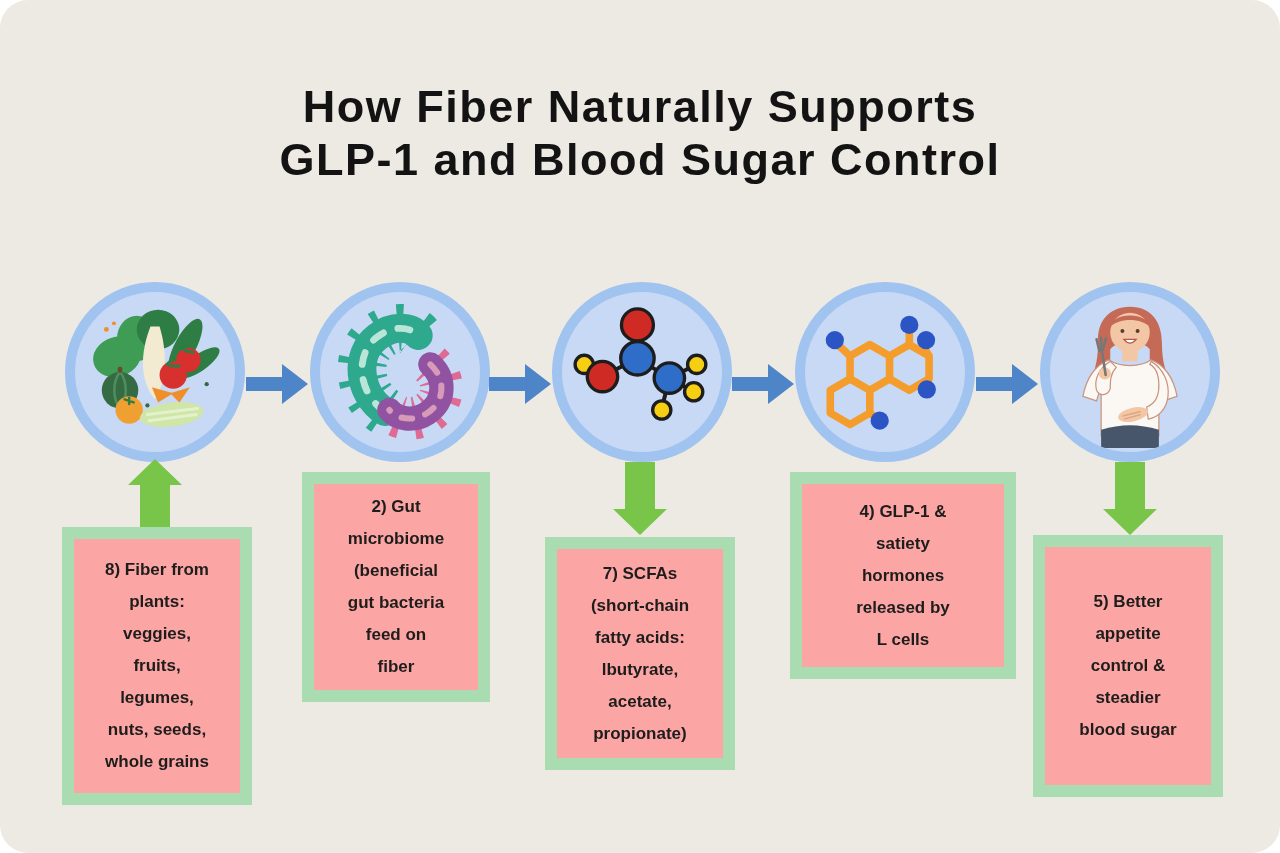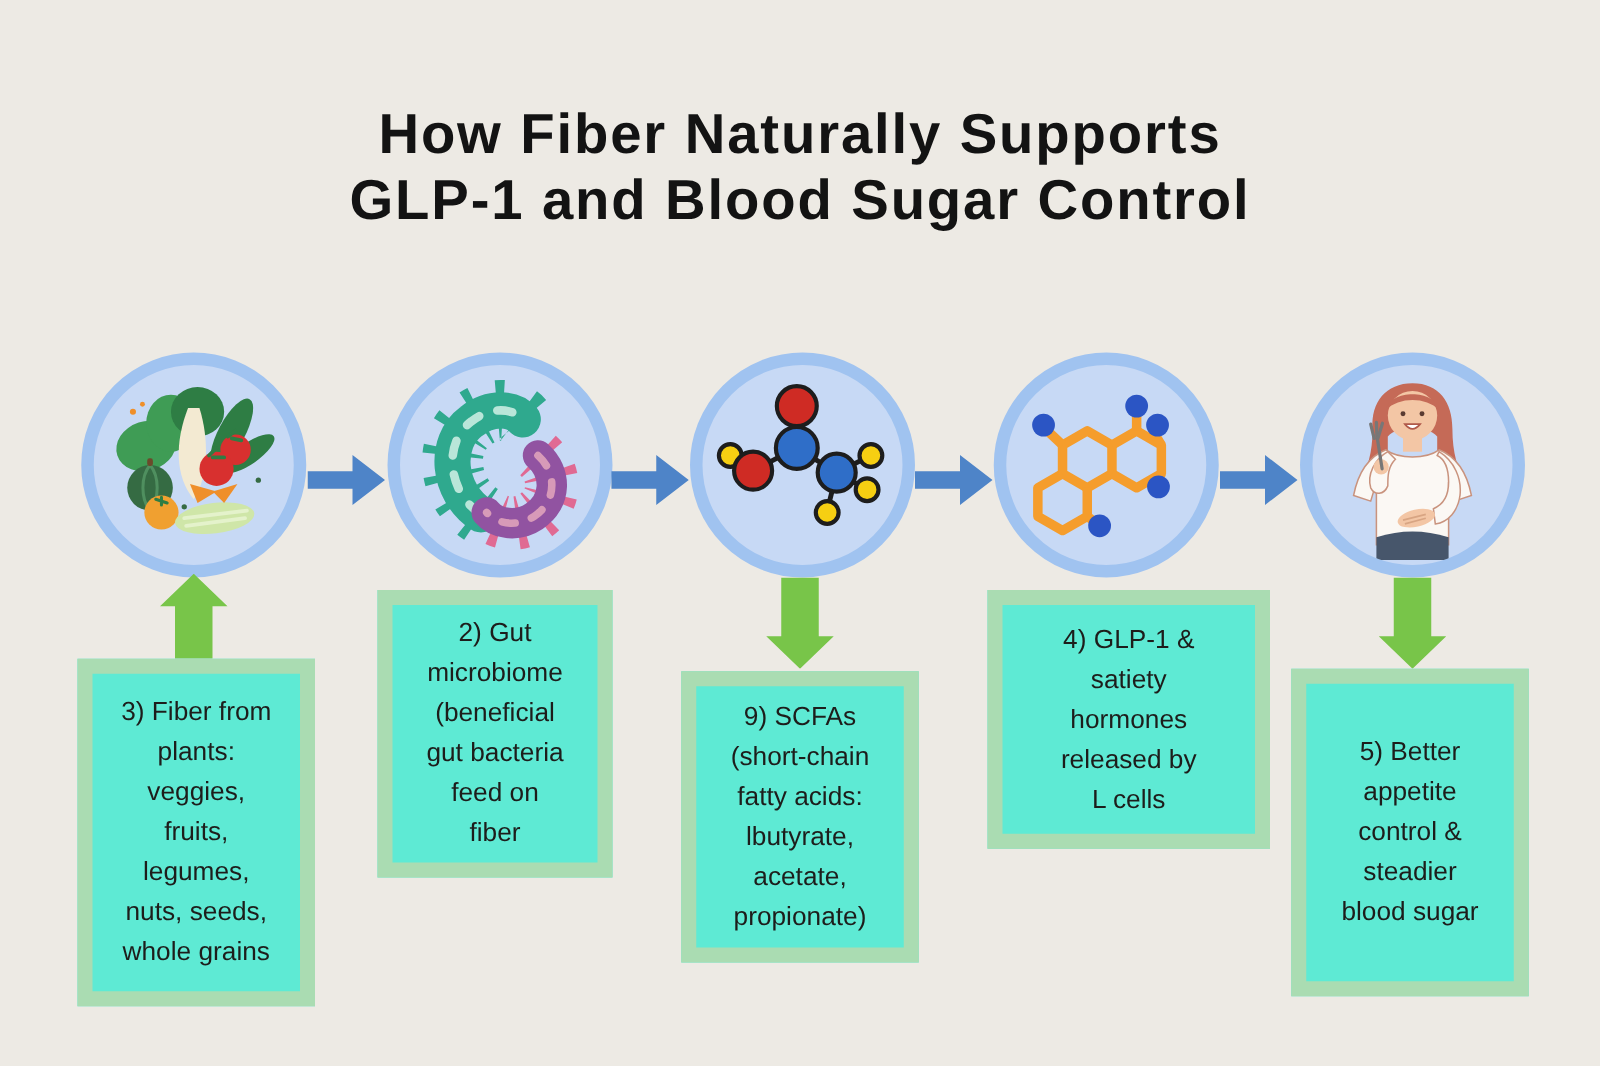--- a/index.html
+++ b/index.html
@@ -4,20 +4,21 @@
 <style>
   html, body { margin: 0; padding: 0; }
   body { font-family: "Liberation Sans", "DejaVu Sans", sans-serif; }
 
   .canvas {
     position: relative;
     width: 1280px;
     height: 853px;
     background: #EDEAE4;
     overflow: hidden;
+    border-radius: 28px;
   }
 
   .title {
     position: absolute;
     top: 80px;
     left: 0;
     width: 1280px;
     margin: 0;
     text-align: center;
     font-size: 45px;
@@ -55,28 +56,28 @@
   .a4 { left: 976px; top: 360px; }
 
   .step-arrow { position: absolute; }
   .g1 { left: 113px;  top: 459px; }
   .g3 { left: 598px;  top: 462px; }
   .g5 { left: 1088px; top: 462px; }
 
   .stepbox {
     position: absolute;
     box-sizing: border-box;
-    background: #5eead4;
+    background: #fca5a5;
     border: 12px solid #AADCB2;
     display: flex;
     align-items: center;
     justify-content: center;
     text-align: center;
-    font-weight: 400;
-    font-size: 21px;
+    font-weight: 700;
+    font-size: 17px;
     line-height: 32px;
     color: #1D1D1B;
     white-space: pre-line;
     padding: 4px 2px;
   }
   .b1 { left: 62px;   top: 527px; width: 190px; height: 278px; }
   .b2 { left: 302px;  top: 472px; width: 188px; height: 230px; }
   .b3 { left: 545px;  top: 537px; width: 190px; height: 233px; }
   .b4 { left: 790px;  top: 472px; width: 226px; height: 207px; }
   .b5 { left: 1033px; top: 535px; width: 190px; height: 262px; }
@@ -215,34 +216,34 @@
   <svg class="step-arrow g1" width="84" height="68" viewBox="0 0 84 68">
     <polygon points="27,68 27,26 15,26 42,0 69,26 57,26 57,68" fill="#78C549"></polygon>
   </svg>
   <svg class="step-arrow g3" width="84" height="73" viewBox="0 0 84 73">
     <polygon points="27,0 27,47 15,47 42,73 69,47 57,47 57,0" fill="#78C549"></polygon>
   </svg>
   <svg class="step-arrow g5" width="84" height="73" viewBox="0 0 84 73">
     <polygon points="27,0 27,47 15,47 42,73 69,47 57,47 57,0" fill="#78C549"></polygon>
   </svg>
 
-  <div class="stepbox b1">3) Fiber from
+  <div class="stepbox b1">8) Fiber from
 plants:
 veggies,
 fruits,
 legumes,
 nuts, seeds,
 whole grains</div>
   <div class="stepbox b2">2) Gut
 microbiome
 (beneficial
 gut bacteria
 feed on
 fiber</div>
-  <div class="stepbox b3">9) SCFAs
+  <div class="stepbox b3">7) SCFAs
 (short-chain
 fatty acids:
 lbutyrate,
 acetate,
 propionate)</div>
   <div class="stepbox b4">4) GLP-1 &amp;
 satiety
 hormones
 released by
 L cells</div>

